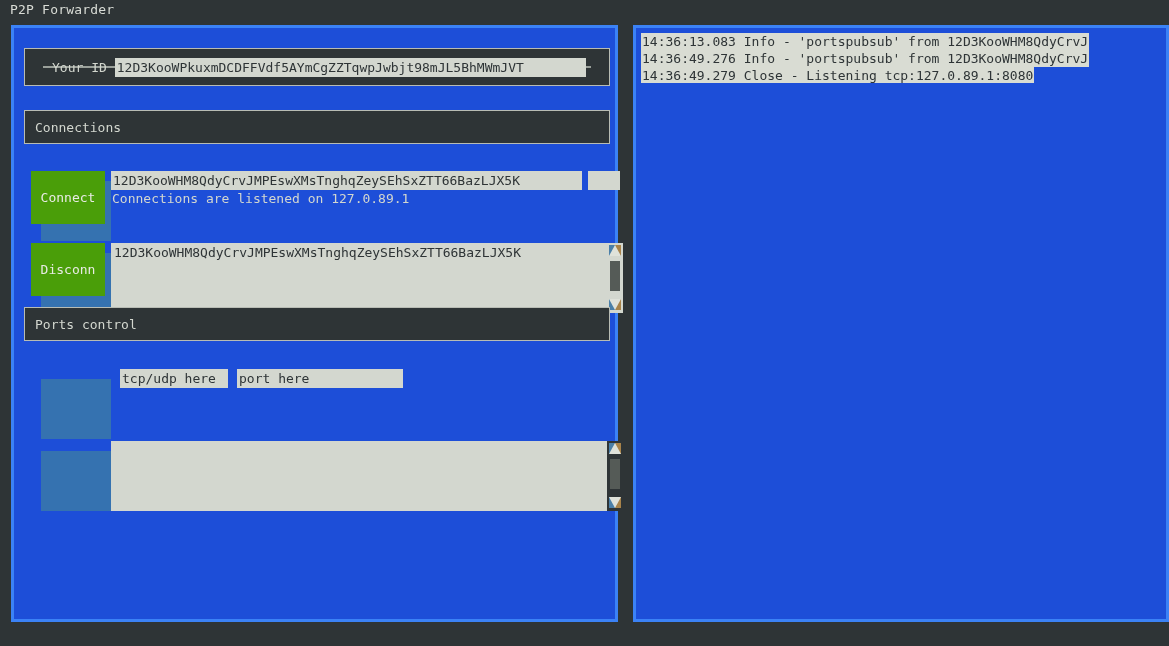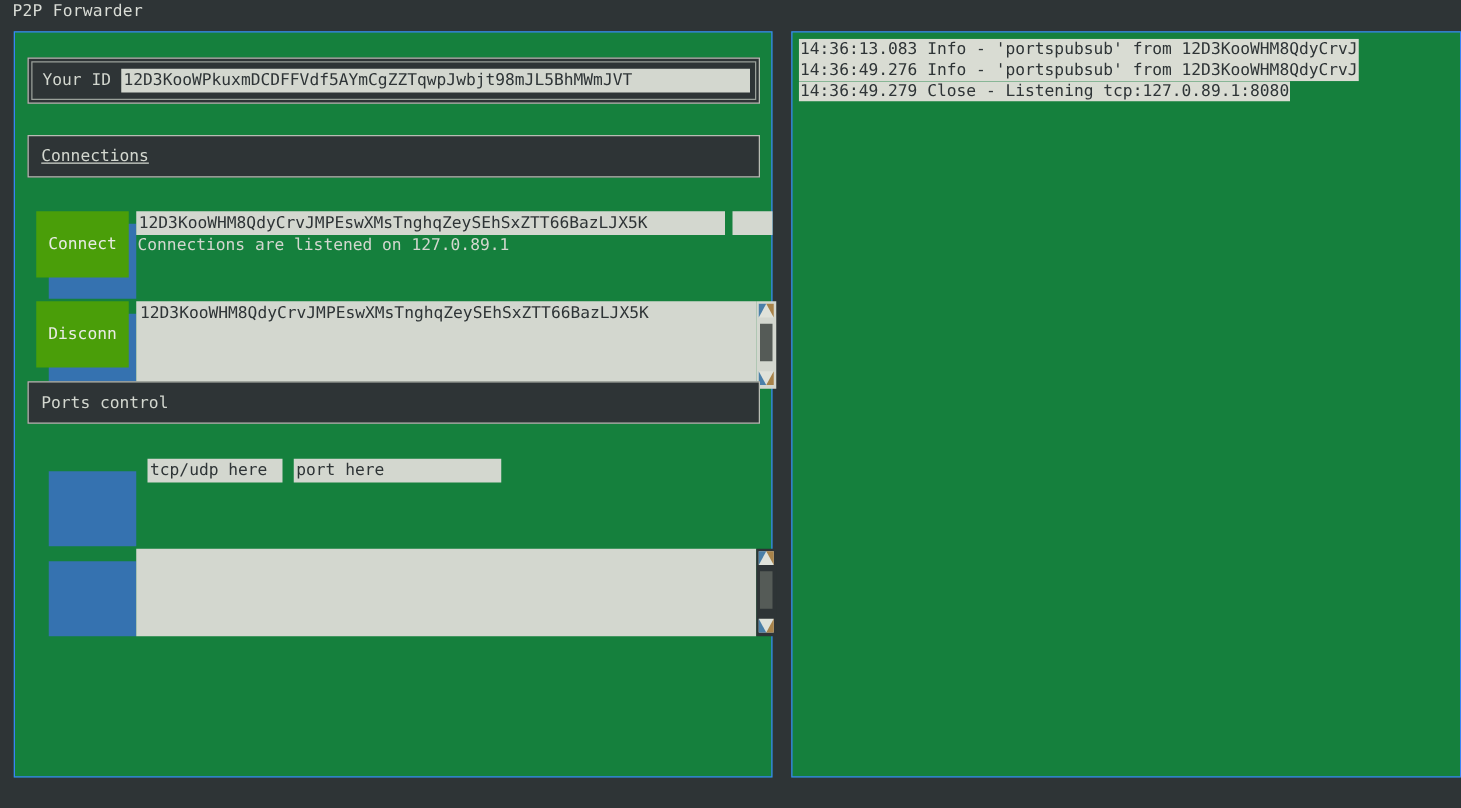--- a/index.html
+++ b/index.html
@@ -20,22 +20,22 @@
     position: absolute;
     left: 10px; top: 2px;
     font-size: 13px;
     color: #d9dcd6;
     letter-spacing: 0.2px;
   }
 
   
   .panel {
     position: absolute;
-    border: 1px solid #3b82f6;
-    background: #15803d;
+    border: 3px solid #3b82f6;
+    background: #1d4ed8;
   }
   #left-panel  { left: 11px;  top: 25px; width: 607px; height: 597px; }
   #right-panel { left: 633px; top: 25px; width: 536px; height: 597px; }
 
   
   .groupframe {
     position: absolute;
     border: 1px solid #b8bcb4;
     background: #2e3436;
     display: flex;
@@ -45,21 +45,21 @@
     padding-left: 10px;
     font-size: 13px;
     color: #d3d7cf;
     white-space: nowrap;
   }
 
   
   #frame-yourid {
     left: 10px; top: 20px; width: 586px; height: 37px;
     border: 1px solid #b8bcb4;
-    padding: 2px;
+    padding: 18px;
   }
   #frame-yourid .inner {
     border: 1px solid #9aa09a;
     width: 100%; height: 100%;
     display: flex;
     align-items: center;
   }
   #label-yourid {
     padding-left: 8px;
     padding-right: 8px;
@@ -73,21 +73,21 @@
     color: #2e3436;
     border: none;
     outline: none;
     font-family: inherit;
     font-size: 13px;
     padding: 0 2px;
     margin-right: 4px;
     line-height: 19px;
   }
 
-  #frame-connections { left: 10px; top: 82px;  width: 586px; height: 34px; text-decoration: underline; }
+  #frame-connections { left: 10px; top: 82px;  width: 586px; height: 34px; }
   #frame-ports       { left: 10px; top: 279px; width: 586px; height: 34px; }
 
   
   .btn-wrap {
     position: absolute;
     width: 80px;
     height: 70px;
   }
   .btn-shadow {
     position: absolute;

